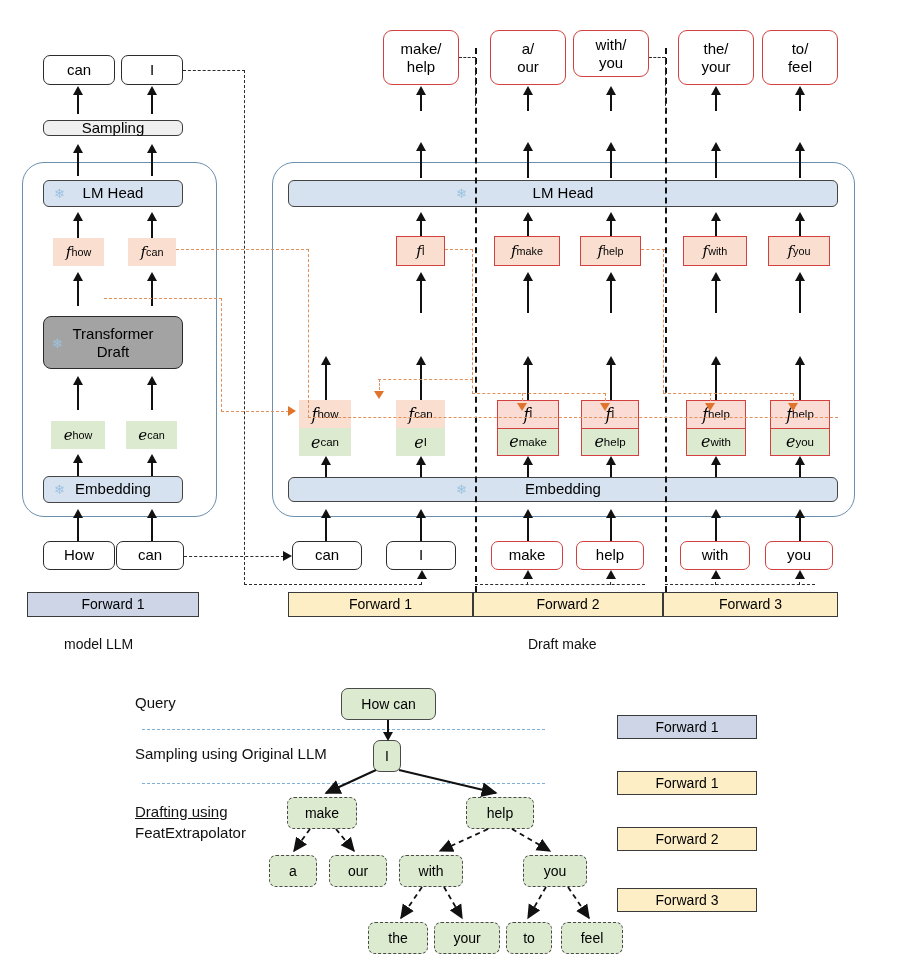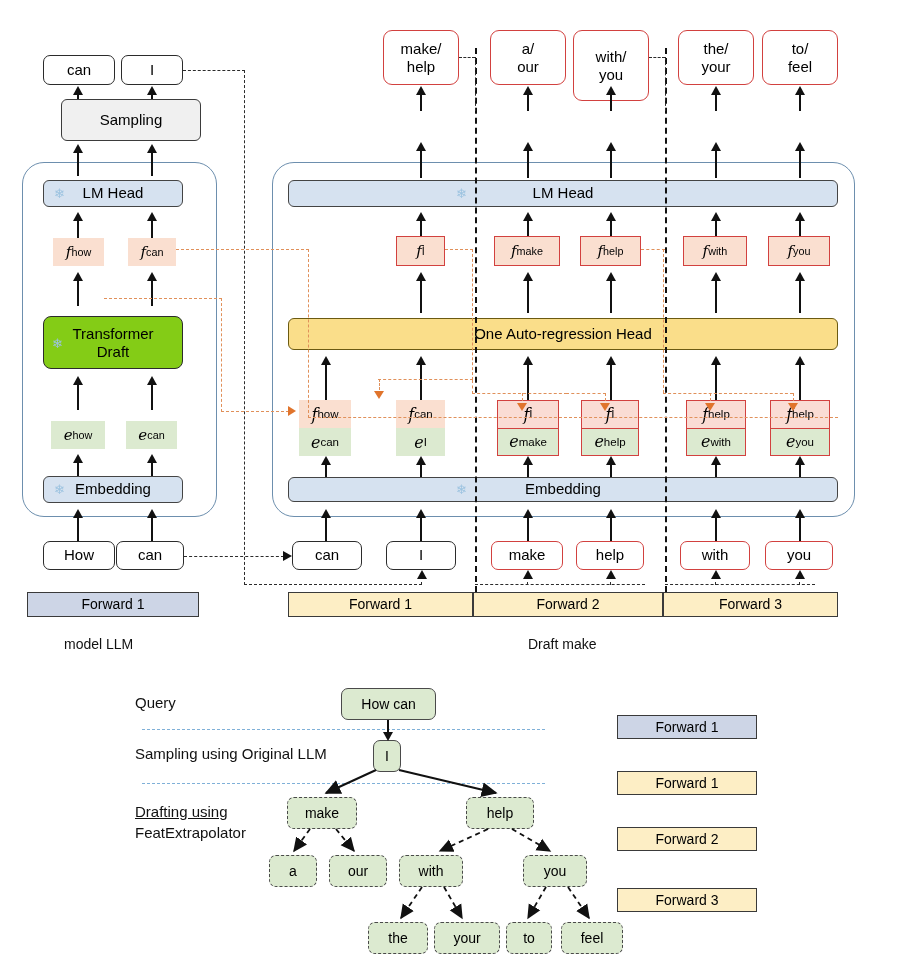--- a/index.html
+++ b/index.html
@@ -15,21 +15,21 @@
   .tok{border:1.6px solid #2b2b2b;border-radius:7px;background:#fff;font-size:15px;}
   .tok.red{border-color:#d2413f;}
   .tok2{border:1.6px solid #d2413f;border-radius:9px;background:#fff;font-size:15px;
         flex-direction:column;line-height:1.18;}
 
   .band{border:1.4px solid #3b3b3b;border-radius:6px;font-size:15px;}
   .band.grey{background:#f0f0f0;}
   .band.blue{background:#d6e2f0;border-color:#444;}
   .band.yellow{background:#fade8a;border-color:#6b5a12;}
 
-  .softbox{border:1.6px solid #2b2b2b;border-radius:8px;background:#84cc16;font-size:15px;
+  .softbox{border:1.6px solid #2b2b2b;border-radius:8px;background:#a3a3a3;font-size:15px;
            flex-direction:column;line-height:1.15;}
 
   .fwd{border:1.2px solid #3a3a3a;font-size:14px;}
   .fwd.blue{background:#cdd5e6;}
   .fwd.yellow{background:#fdeec5;}
 
   .featpill{background:#fadfd0;font-size:15px;}
   .featbox{background:#fadfd0;border:1.7px solid #d2413f;font-size:15px;}
 
   .embpill{background:#dcead0;font-size:15px;}
@@ -100,21 +100,21 @@
   <div class="container abs" style="left:272px;top:162px;width:583px;height:355px;"></div>
 
   <div class="box tok" style="left:43px;top:55px;width:72px;height:30px;">can</div>
   <div class="box tok" style="left:121px;top:55px;width:62px;height:30px;">I</div>
 
   <div class="vline" style="left:77px;top:92px;height:22px;"></div>
   <div class="arrowhead-up" style="left:72.5px;top:86px;"></div>
   <div class="vline" style="left:151px;top:92px;height:22px;"></div>
   <div class="arrowhead-up" style="left:146.5px;top:86px;"></div>
 
-  <div class="box band grey" style="left:43px;top:99px;width:140px;height:42px;margin-left:18px;">Sampling</div>
+  <div class="box band grey" style="left:43px;top:120px;width:140px;height:16px;">Sampling</div>
 
   <div class="vline" style="left:77px;top:150px;height:26px;"></div>
   <div class="arrowhead-up" style="left:72.5px;top:144px;"></div>
   <div class="vline" style="left:151px;top:150px;height:26px;"></div>
   <div class="arrowhead-up" style="left:146.5px;top:144px;"></div>
 
   <div class="box band blue" style="left:43px;top:180px;width:140px;height:27px;">LM Head</div>
   <div class="snow" style="left:54px;top:187px;">❄</div>
 
   <div class="vline" style="left:77px;top:218px;height:22px;"></div>
@@ -177,21 +177,21 @@
   <div class="caption" style="left:64px;top:636px;">model LLM</div>
 
   <div class="box tok2" style="left:383px;top:30px;width:76px;height:55px;">
     <span>make/</span>
     <span>help</span>
   </div>
   <div class="box tok2" style="left:490px;top:30px;width:76px;height:55px;">
     <span>a/</span>
     <span>our</span>
   </div>
-  <div class="box tok2" style="left:573px;top:30px;width:76px;height:71px;">
+  <div class="box tok2" style="left:573px;top:30px;width:76px;height:47px;">
     <span>with/</span>
     <span>you</span>
   </div>
   <div class="box tok2" style="left:678px;top:30px;width:76px;height:55px;">
     <span>the/</span>
     <span>your</span>
   </div>
   <div class="box tok2" style="left:762px;top:30px;width:76px;height:55px;">
     <span>to/</span>
     <span>feel</span>
@@ -259,21 +259,20 @@
   <div class="arrowhead-up" style="left:415.5px;top:272px;"></div>
   <div class="vline" style="left:527px;top:278px;height:35px;"></div>
   <div class="arrowhead-up" style="left:522.5px;top:272px;"></div>
   <div class="vline" style="left:610px;top:278px;height:35px;"></div>
   <div class="arrowhead-up" style="left:605.5px;top:272px;"></div>
   <div class="vline" style="left:715px;top:278px;height:35px;"></div>
   <div class="arrowhead-up" style="left:710.5px;top:272px;"></div>
   <div class="vline" style="left:799px;top:278px;height:35px;"></div>
   <div class="arrowhead-up" style="left:794.5px;top:272px;"></div>
 
-  <div class="box band yellow" style="left:288px;top:318px;width:550px;height:32px;">One Auto-regression Head</div>
 
   <div class="vline" style="left:325px;top:362px;height:40px;"></div>
   <div class="arrowhead-up" style="left:320.5px;top:356px;"></div>
   <div class="vline" style="left:420px;top:362px;height:40px;"></div>
   <div class="arrowhead-up" style="left:415.5px;top:356px;"></div>
   <div class="vline" style="left:527px;top:362px;height:40px;"></div>
   <div class="arrowhead-up" style="left:522.5px;top:356px;"></div>
   <div class="vline" style="left:610px;top:362px;height:40px;"></div>
   <div class="arrowhead-up" style="left:605.5px;top:356px;"></div>
   <div class="vline" style="left:715px;top:362px;height:40px;"></div>

